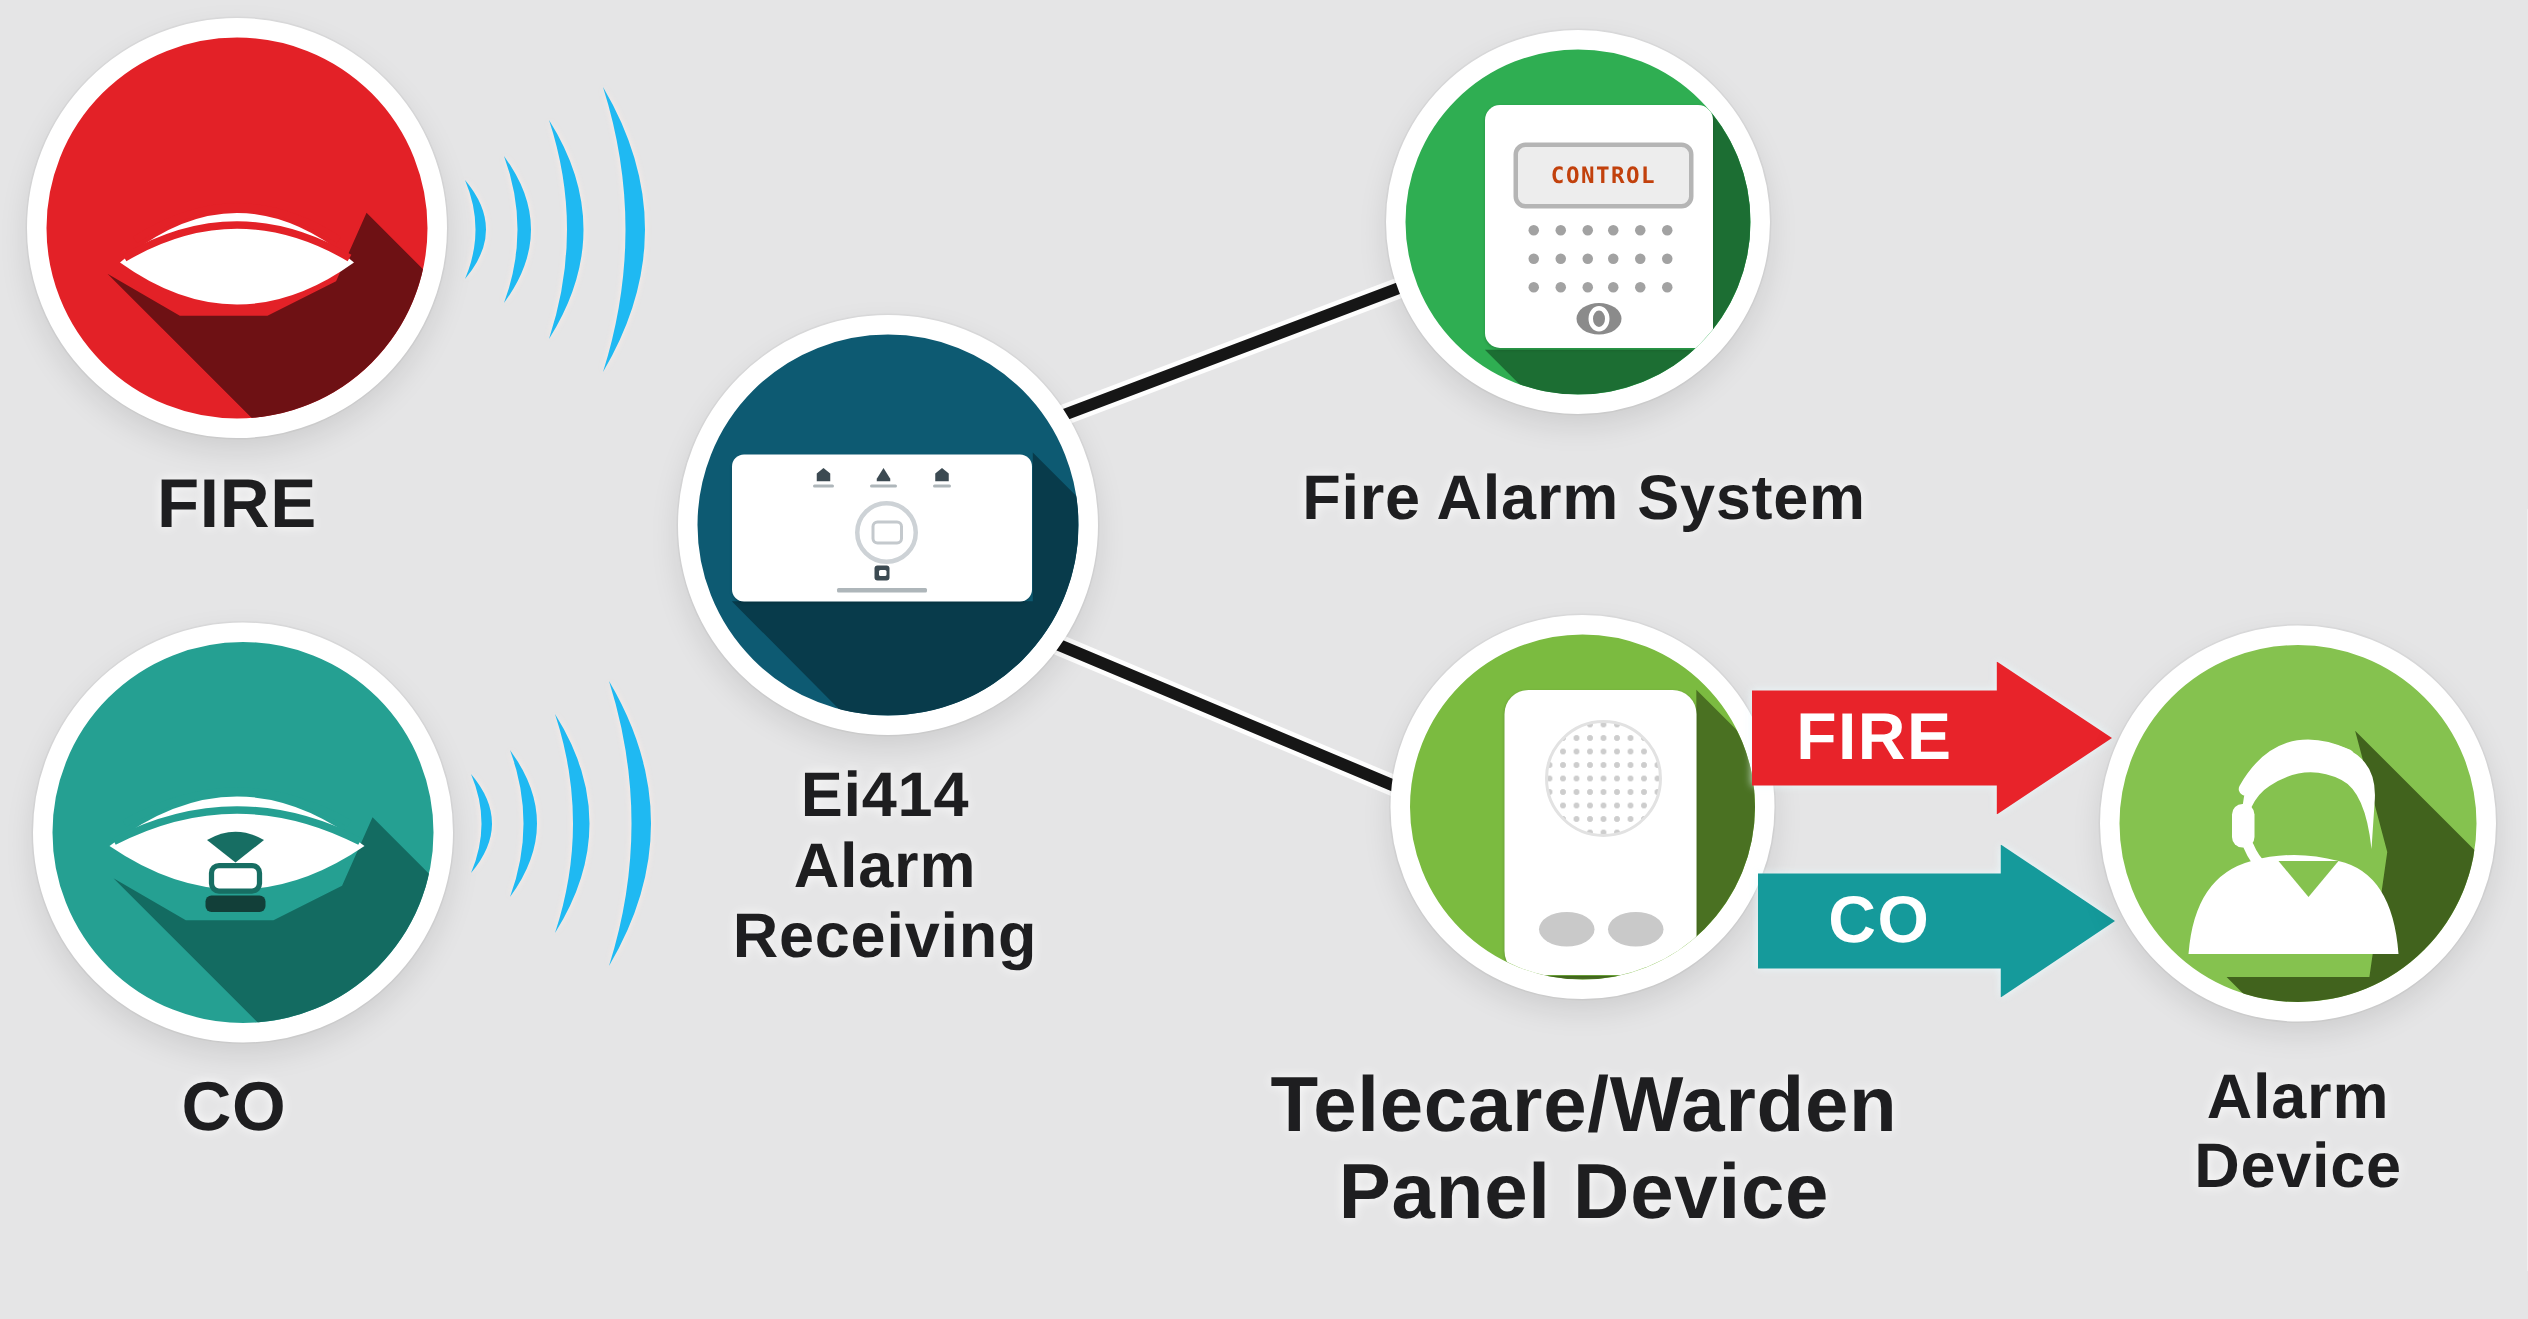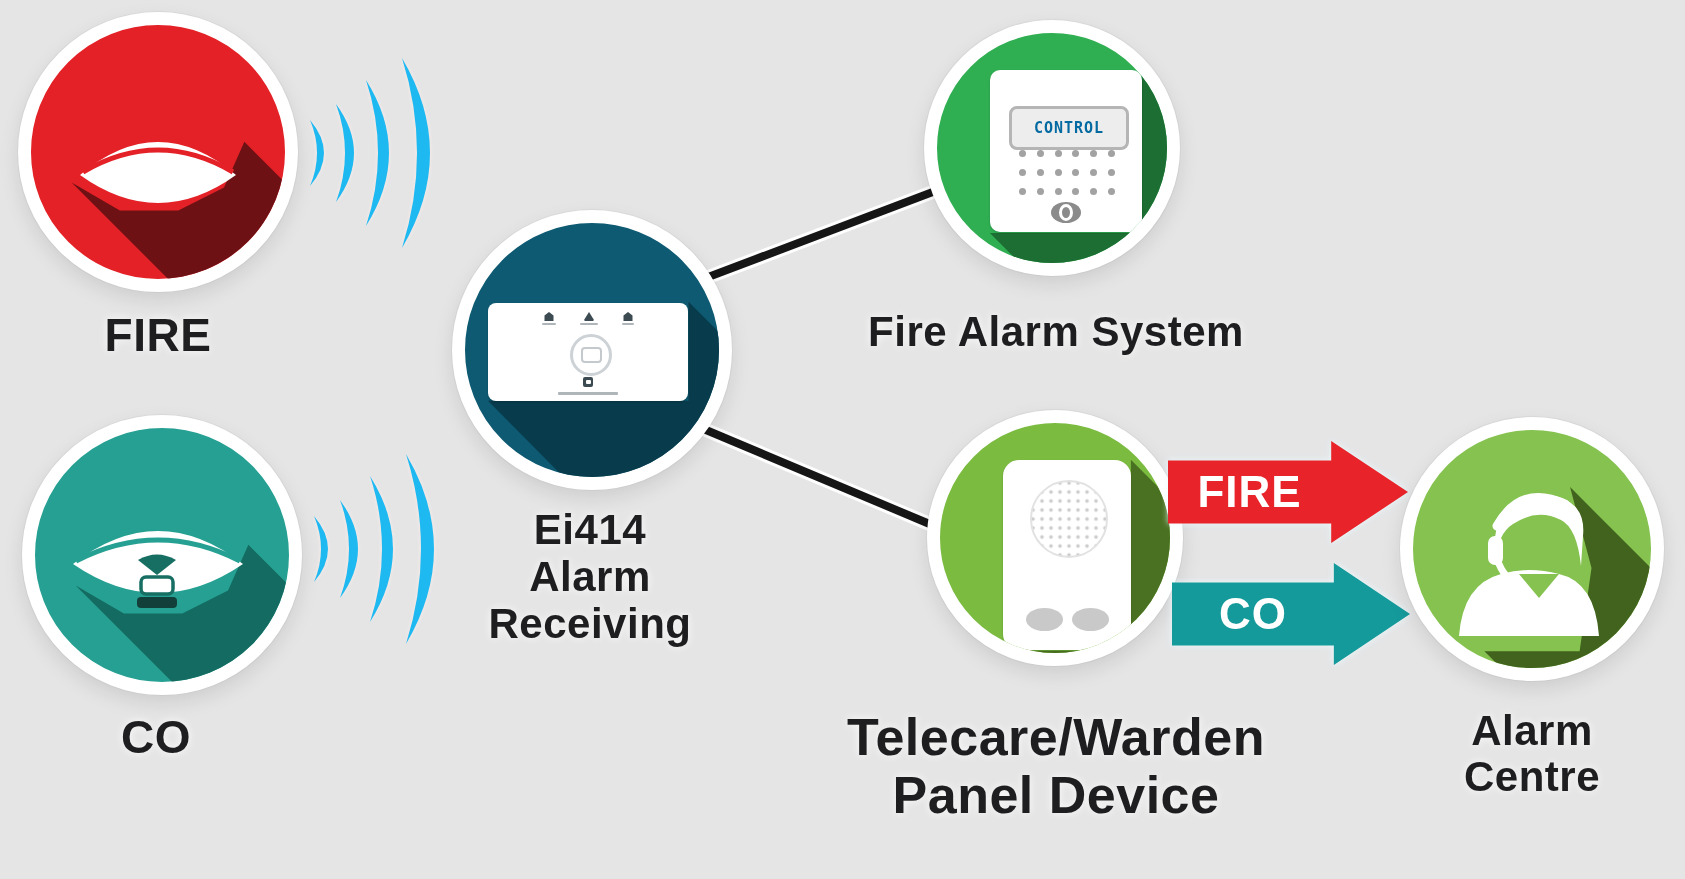--- a/index.html
+++ b/index.html
@@ -58,25 +58,25 @@
   .iface-mark { position:absolute; left:95px; top:74px; width:10px; height:10px; background:#3c4a52; border-radius:2px; }
   .iface-mark i { position:absolute; left:2.5px; top:3px; width:5px; height:4px; background:#fff; border-radius:1px; display:block; }
   .iface-foot { position:absolute; left:70px; top:89px; width:60px; height:3px; }
 
   
   .panel-device {
     left:53px; top:37px; width:152px; height:162px; background:#fff; border-radius:10px;
     box-shadow:0 1px 2px rgba(0,0,0,.18);
   }
   .lcd {
-    position:absolute; left:19px; top:36px; width:114px; height:38px;
+    position:absolute; left:19px; top:25px; width:114px; height:38px;
     background:#ededed; border:3px solid #b5b5b5; border-radius:8px;
     display:flex; align-items:center; justify-content:center;
     font-family:"DejaVu Sans Mono", monospace; font-weight:bold;
-    font-size:15px; letter-spacing:1px; color:#0369a1;text-align:center;
+    font-size:15px; letter-spacing:1px; color:#c2410c;text-align:center;
   }
   .keypad { position:absolute; left:24px; top:80px; width:106px; display:grid; grid-template-columns:repeat(6,1fr); row-gap:12px; justify-items:center; }
   .keypad i { width:7px; height:7px; border-radius:50%; background:#a2a2a2; }
   .pwr { position:absolute; left:61px; top:132px; width:30px; height:21px; background:#8b8b8b; border-radius:50%; display:flex; align-items:center; justify-content:center; }
   .pwr i { width:8px; height:11px; border:3px solid #fff; border-radius:50%; display:block; }
 
   
   .tele-device {
     left:63px; top:37px; width:128px; height:190px; background:#fff; border-radius:16px;
     box-shadow:0 1px 2px rgba(0,0,0,.18);
@@ -278,16 +278,16 @@
       <path d="M58,100 Q52,32 102,30 Q150,32 146,72 L144,102 Q140,64 124,56 Q100,44 76,60 Q60,70 58,100 Z" fill="#ffffff"></path>
       <path d="M60,62 Q84,20 128,40" fill="none" stroke="#ffffff" stroke-width="9" stroke-linecap="round"></path>
       <rect x="51" y="72" width="15" height="29" rx="7" fill="#ffffff"></rect>
       <path d="M62,100 Q72,124 98,122" fill="none" stroke="#ffffff" stroke-width="7" stroke-linecap="round"></path>
       <circle cx="101" cy="122" r="7" fill="#ffffff"></circle>
       <path d="M82,110 L122,110 L102,134 Z" fill="#85c24f"></path>
     </svg>
   </div>
   <div class="node-label" id="arc-label">
     <div>Alarm</div>
-    <div>Centre</div>
+    <div>Device</div>
   </div>
 
 </div>
 
 </body></html>

